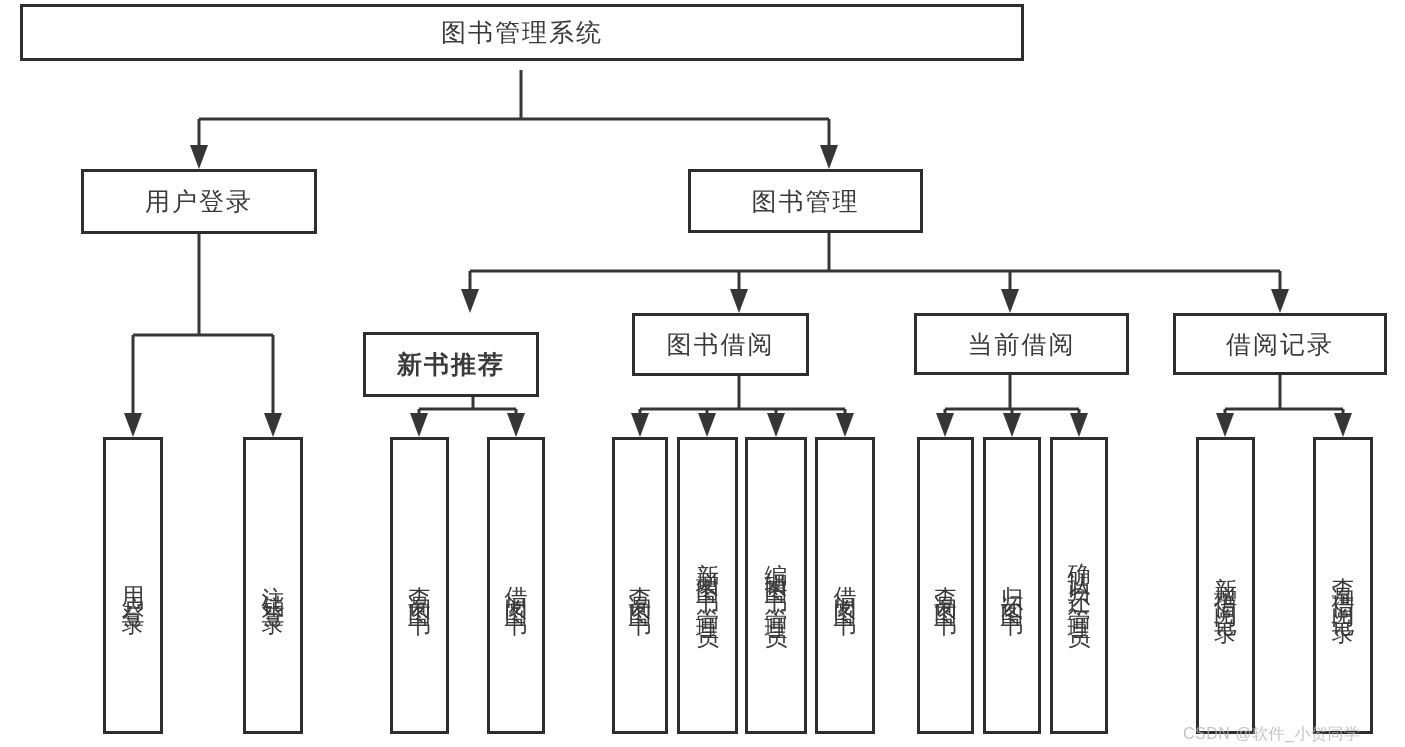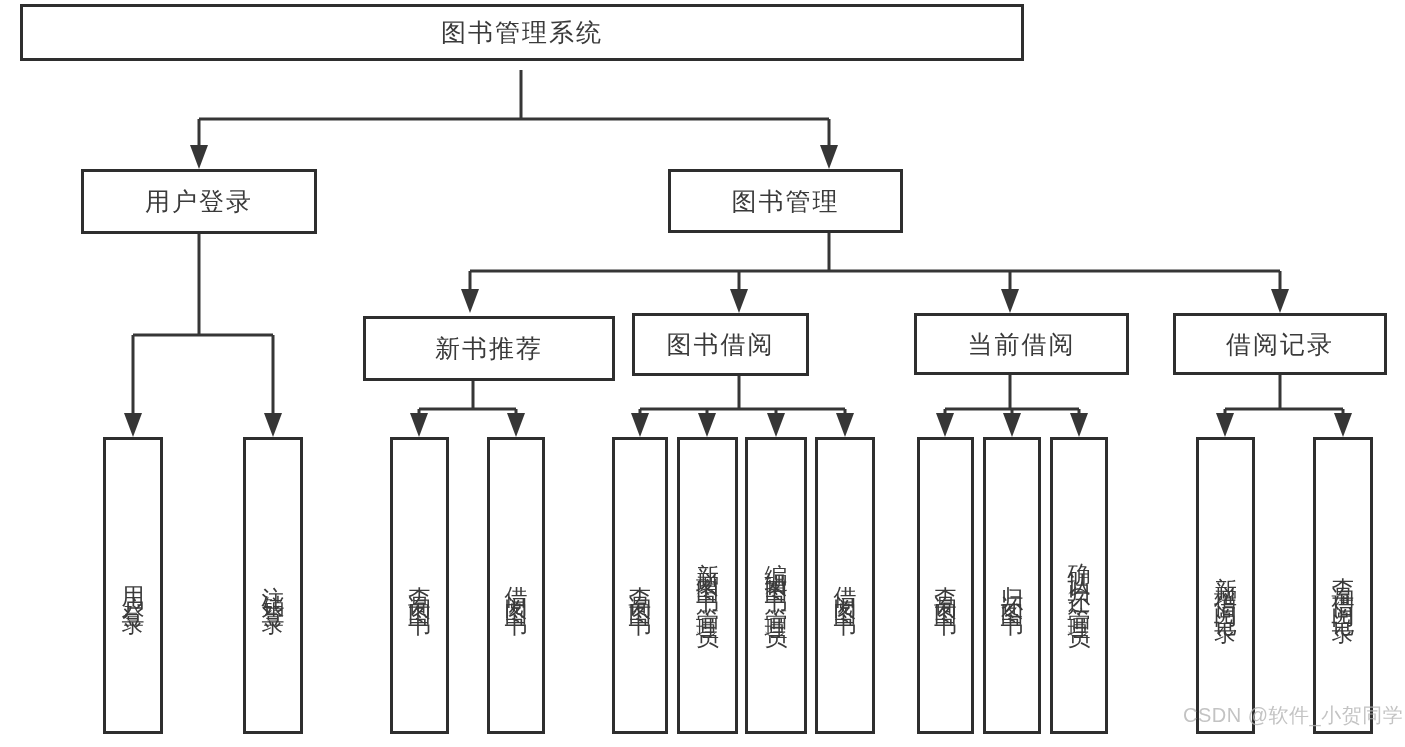--- a/index.html
+++ b/index.html
@@ -35,22 +35,22 @@
   .vbox span{
     writing-mode:vertical-rl;
     text-orientation:mixed;
     font-size:23px;
     letter-spacing:9px;
     line-height:1;
     white-space:nowrap;
   }
   #watermark{
     position:absolute;
-    left:1183px;top:702px;
-    font-size:20px;
+    left:1183px;top:724px;
+    font-size:16px;
     color:#b5b5b5;
     opacity:.8;
     letter-spacing:.5px;
     white-space:nowrap;
     z-index:5;
   }
 </style>
 </head>
 <body>
 
@@ -92,23 +92,23 @@
       <polygon points="1003,413 1021,413 1012,437"></polygon>
       <polygon points="1070,413 1088,413 1079,437"></polygon>
       <polygon points="1216,413 1234,413 1225,437"></polygon>
       <polygon points="1334,413 1352,413 1343,437"></polygon>
     </g>
   </svg>
 
   <div class="box" style="left:20px;top:4px;width:1004px;height:57px;">图书管理系统</div>
 
   <div class="box" style="left:81px;top:169px;width:236px;height:65px;">用户登录</div>
-  <div class="box" style="left:668px;top:169px;width:235px;height:64px;">图书管理</div>
+  <div class="box" style="left:688px;top:169px;width:235px;height:64px;">图书管理</div>
 
-  <div class="box" style="left:363px;top:316px;width:252px;height:65px;">新书推荐</div>
+  <div class="box" style="left:363px;top:332px;width:176px;height:65px;font-weight:bold;">新书推荐</div>
   <div class="box" style="left:632px;top:313px;width:177px;height:63px;">图书借阅</div>
   <div class="box" style="left:914px;top:313px;width:215px;height:62px;">当前借阅</div>
   <div class="box" style="left:1173px;top:313px;width:214px;height:62px;">借阅记录</div>
 
   <div class="vbox" style="left:103px;width:60px;">
     <span>用户登录</span>
     </div>
   <div class="vbox" style="left:243px;width:60px;">
     <span>注销登录</span>
     </div>

